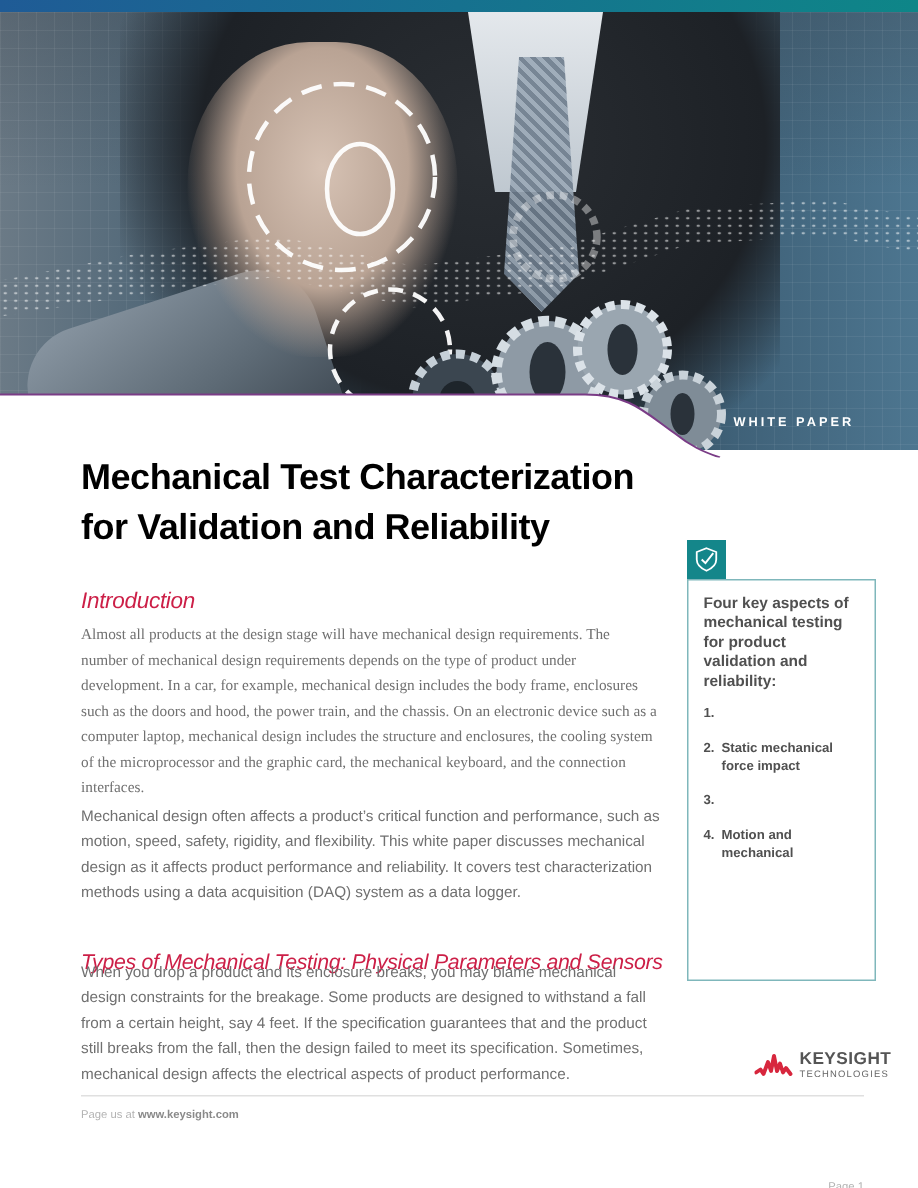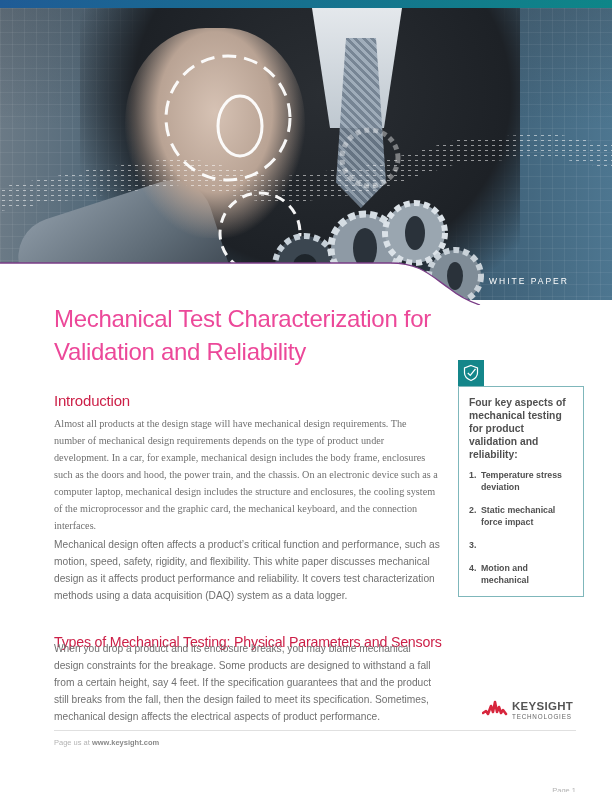--- a/index.html
+++ b/index.html
@@ -56,66 +56,66 @@
     background-size: 7px 5px;
     clip-path: polygon(0 70%, 15% 55%, 30% 45%, 45% 62%, 60% 52%, 75% 30%, 90% 25%, 100% 35%, 100% 55%, 90% 45%, 75% 50%, 60% 75%, 45% 85%, 30% 68%, 15% 78%, 0 90%);
     opacity: 0.7;
   }
   .hero svg.gears { position: absolute; left: 0; top: 0; }
 
   .hero-swoosh { position: absolute; left: 0; top: 255px; width: 612px; height: 50px; }
 
   .white-paper-label {
     position: absolute; left: 489px; top: 276px;
-    font-size: 8.5px; font-weight: normal; letter-spacing: 2px; color: #ffffff;
+    font-size: 8.5px; font-weight: bold; letter-spacing: 2px; color: #ffffff;
   }
 
   .title {
     position: absolute; left: 54px; top: 302px; width: 390px;
-    font-size: 24px; line-height: 33px; color: #ec4899; font-weight: normal;
+    font-size: 24px; line-height: 33px; color: #000000; font-weight: bold;
     letter-spacing: -0.3px;
   }
 
   .h2 {
     position: absolute; left: 54px;
-    font-size: 15px; color: #cc1f47; font-weight: normal; letter-spacing: -0.2px;
+    font-size: 15px; color: #cc1f47; font-weight: normal; letter-spacing: -0.2px; font-style: italic;
   }
   .h2.intro { top: 392px; }
   .h2.types { top: 619px; font-size: 14.2px; margin-top: 15px; }
 
   .para {
     position: absolute; left: 54px; width: 386px;
     font-size: 10.2px; line-height: 17px; color: #707070;
   }
   .para.p1 { top: 415px; font-family: Liberation Serif, serif; }
   .para.p2 { top: 536px; }
   .para.p3 { top: 640px; }
 
   .callout-icon {
     position: absolute; left: 458px; top: 360px; width: 26px; height: 26px;
     background: #14868a; display: flex; align-items: center; justify-content: center;
   }
   .callout-box {
-    position: absolute; left: 458px; top: 386px; width: 126px; height: 211px;
+    position: absolute; left: 458px; top: 386px; width: 126px; height: 268px;
     border: 1px solid #7fb7bb; border-top: 1px solid #7fb7bb;
     padding: 9px 9px 0 10px;
   }
   .callout-title {
     font-size: 10.3px; line-height: 13px; font-weight: bold; color: #505050;
     margin-bottom: 8px;
   }
   .callout-list { list-style: none; }
   .callout-list li {
     display: flex; font-size: 8.8px; line-height: 12px; color: #505050; font-weight: bold;
     margin-bottom: 11px;
   }
   .callout-list li .num { width: 12px; flex: none; }
 
   .logo {
-    position: absolute; left: 482px; top: 700px; display: flex; 
+    position: absolute; left: 503px; top: 700px; display: flex; align-items: center;
   }
   .logo-text { margin-left: 4px; }
   .logo-name { font-size: 11.5px; font-weight: bold; color: #555; letter-spacing: 0.3px; line-height: 12px; }
   .logo-sub { font-size: 6.3px; color: #666; letter-spacing: 0.8px; line-height: 9px; }
 
   .footer-line {
     position: absolute; left: 54px; top: 730px; width: 522px; height: 1px; background: #e0e0e0;
   }
   .footer-left {
     position: absolute; left: 54px; top: 738px; font-size: 7.5px; color: #b3b3b3;
@@ -178,21 +178,20 @@
   <svg width="18" height="18" viewBox="0 0 18 18">
     <path d="M9 1.5 L15.5 4 L15.5 9 C15.5 12.5 12.5 15 9 16.5 C5.5 15 2.5 12.5 2.5 9 L2.5 4 Z" fill="none" stroke="#ffffff" stroke-width="1.2"></path>
     <path d="M5.8 9 L8.3 11.4 L13.5 4.8" fill="none" stroke="#ffffff" stroke-width="1.3"></path>
   </svg>
 </div>
 <div class="callout-box">
   <div class="callout-title">Four key aspects of mechanical testing for product validation and reliability:</div>
   <ol class="callout-list">
     <li>
       <span class="num">1.</span>
-      <span>Temperature stress deviation</span>
     </li>
     <li>
       <span class="num">2.</span>
       <span>Static mechanical force impact</span>
     </li>
     <li>
       <span class="num">3.</span>
     </li>
     <li>
       <span class="num">4.</span>

